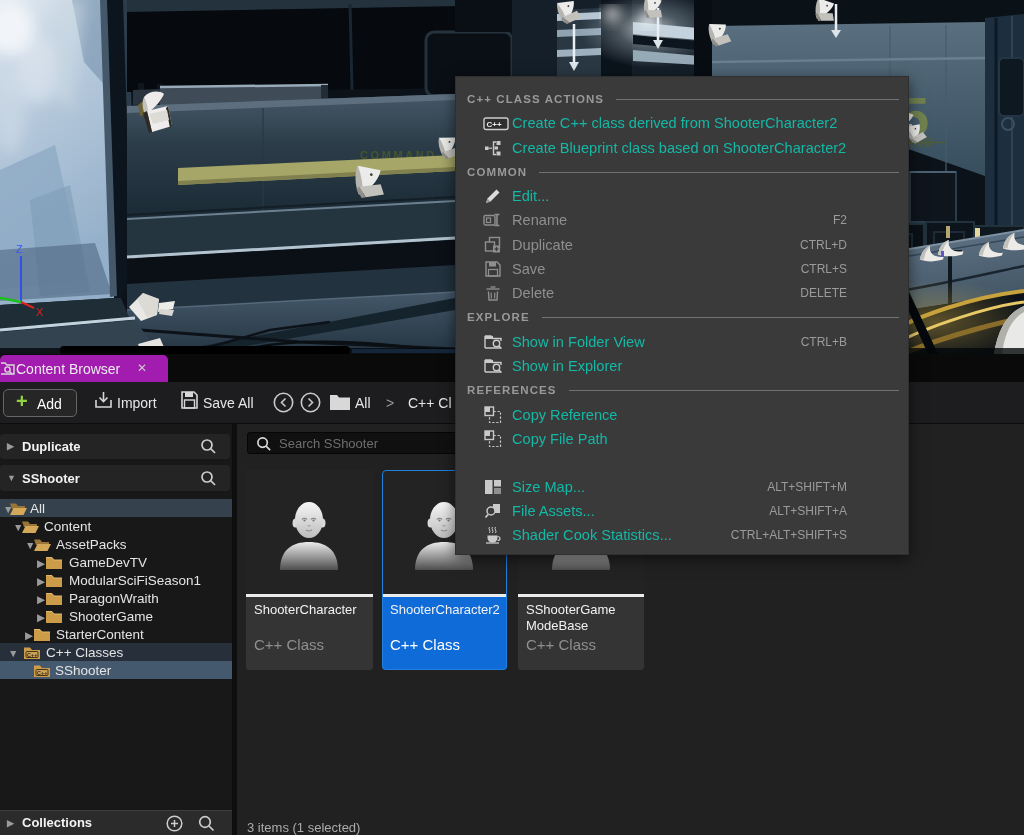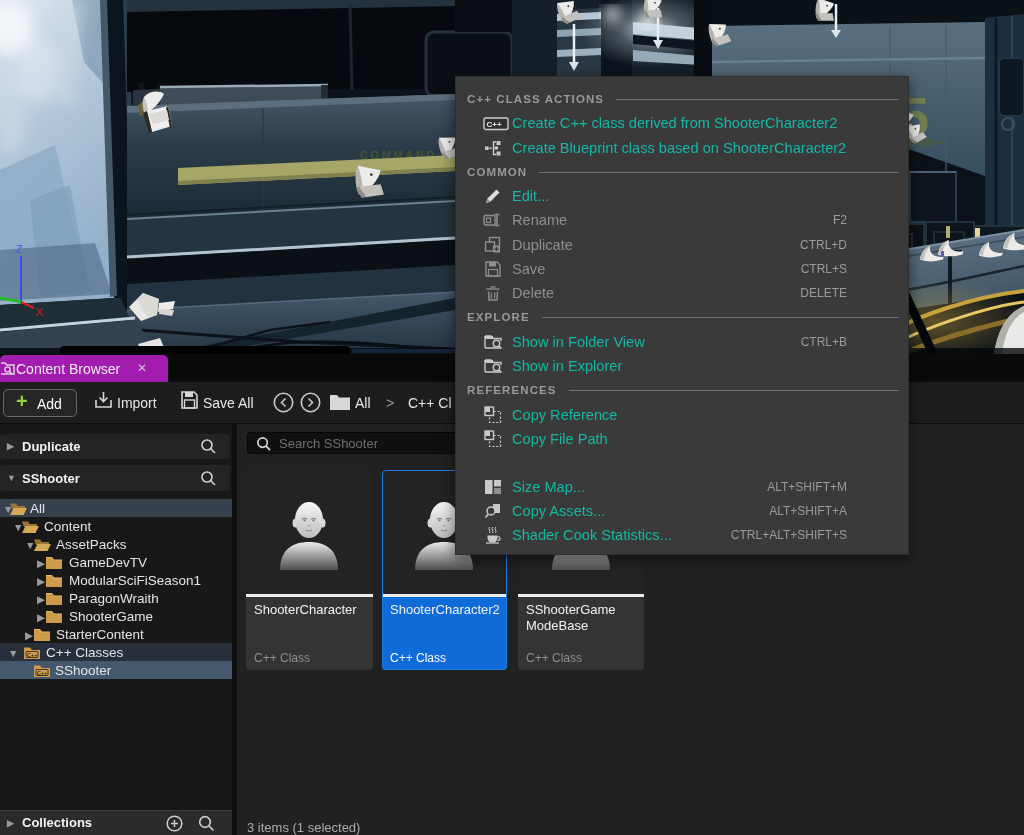--- a/index.html
+++ b/index.html
@@ -28,21 +28,21 @@
 .trow svg{position:absolute;top:2px}
 #collections{position:absolute;left:0;top:810px;width:232px;height:25px;background:#2b2b2b;border-top:1px solid #3e3e3e;color:#f2f2f2;font-size:13px;font-weight:bold}
 #vsep{position:absolute;left:232px;top:424px;width:5px;height:411px;background:#0e0e0e}
 #rightpanel{position:absolute;left:237px;top:424px;width:787px;height:411px;background:#212121}
 #searchbox{position:absolute;left:247px;top:432px;width:612px;height:22px;background:#101010;border:1px solid #060606;border-radius:3px}
 #searchbox .ph{position:absolute;left:31px;top:3px;color:#6e6e6e;font-size:13px}
 .tile{position:absolute;top:470px;height:200px;border-radius:4px;overflow:hidden;background:#343434}
 .tile .thumb{position:absolute;left:0;top:0;width:100%;height:124px;background:#232323}
 .tile .sep{position:absolute;left:0;top:124px;width:100%;height:3px;background:#ececec}
 .tile .nm{position:absolute;left:8px;top:132px;color:#f2f2f2;font-size:13px;line-height:16px}
-.tile .cls{position:absolute;left:8px;top:181px;color:#8f8f8f;font-size:12px}
+.tile .cls{position:absolute;left:8px;top:166px;color:#8f8f8f;font-size:15px}
 #status{position:absolute;left:247px;top:820px;color:#ababab;font-size:13px}
 
 #menu{position:absolute;left:455px;top:76px;width:454px;height:479px;background:#3a3a3a;border:1px solid #2f2f2f;box-shadow:0 4px 14px rgba(0,0,0,.55)}
 .ms{position:absolute;left:11px;right:9px;height:24px;display:flex;align-items:center;color:#999;font-size:11.5px;font-weight:bold;letter-spacing:1.1px}
 .ms i{flex:1;height:1px;background:#717171;margin-left:12px}
 .mi{position:absolute;left:0;width:401px;height:24px}
 .mi svg{position:absolute;left:28px;top:3px}
 .mi .lb{position:absolute;left:56px;top:3.5px;color:#14b8a6;font-size:14.6px}
 .mi .sc{position:absolute;right:10px;top:5px;color:#9b9b9b;font-size:12px}
 .mi.dis .lb{color:#8f8f8f}
@@ -633,21 +633,21 @@
         </svg>
         <span class="lb">Size Map...</span>
         <span class="sc">ALT+SHIFT+M</span>
       </div>
 <div class="mi" style="top:422px">
         <svg style="left:28px;top:3px" width="18" height="18" viewBox="0 0 18 18">
           <rect x="9" y="2" width="7" height="9" fill="#c9c9c9"></rect>
           <circle cx="7" cy="9" r="4" fill="#3a3a3a" stroke="#c9c9c9" stroke-width="1.5"></circle>
           <line x1="4" y1="12.5" x2="1.5" y2="15.5" stroke="#c9c9c9" stroke-width="1.8"></line>
         </svg>
-        <span class="lb">Copy Assets...</span>
+        <span class="lb">File Assets...</span>
         <span class="sc">ALT+SHIFT+A</span>
       </div>
 <div class="mi" style="top:446px">
         <svg style="left:28px;top:3px" width="18" height="18" viewBox="0 0 18 18">
           <path d="M3.5,9.5 L13.5,9.5 L13.5,12 A5,4.5 0 0 1 3.5,12 Z" fill="#c9c9c9"></path>
           <path d="M13.5,10.5 a2.5,2 0 0 1 0,4" fill="none" stroke="#c9c9c9" stroke-width="1.2"></path>
           <path d="M2,17 L15,17" stroke="#c9c9c9" stroke-width="1.3"></path>
           <path d="M5.5,7 q1,-1.5 0,-3 q-1,-1.5 0,-3" fill="none" stroke="#c9c9c9" stroke-width="1"></path>
           <path d="M8.5,7 q1,-1.5 0,-3 q-1,-1.5 0,-3" fill="none" stroke="#c9c9c9" stroke-width="1"></path>
           <path d="M11.5,7 q1,-1.5 0,-3 q-1,-1.5 0,-3" fill="none" stroke="#c9c9c9" stroke-width="1"></path>

